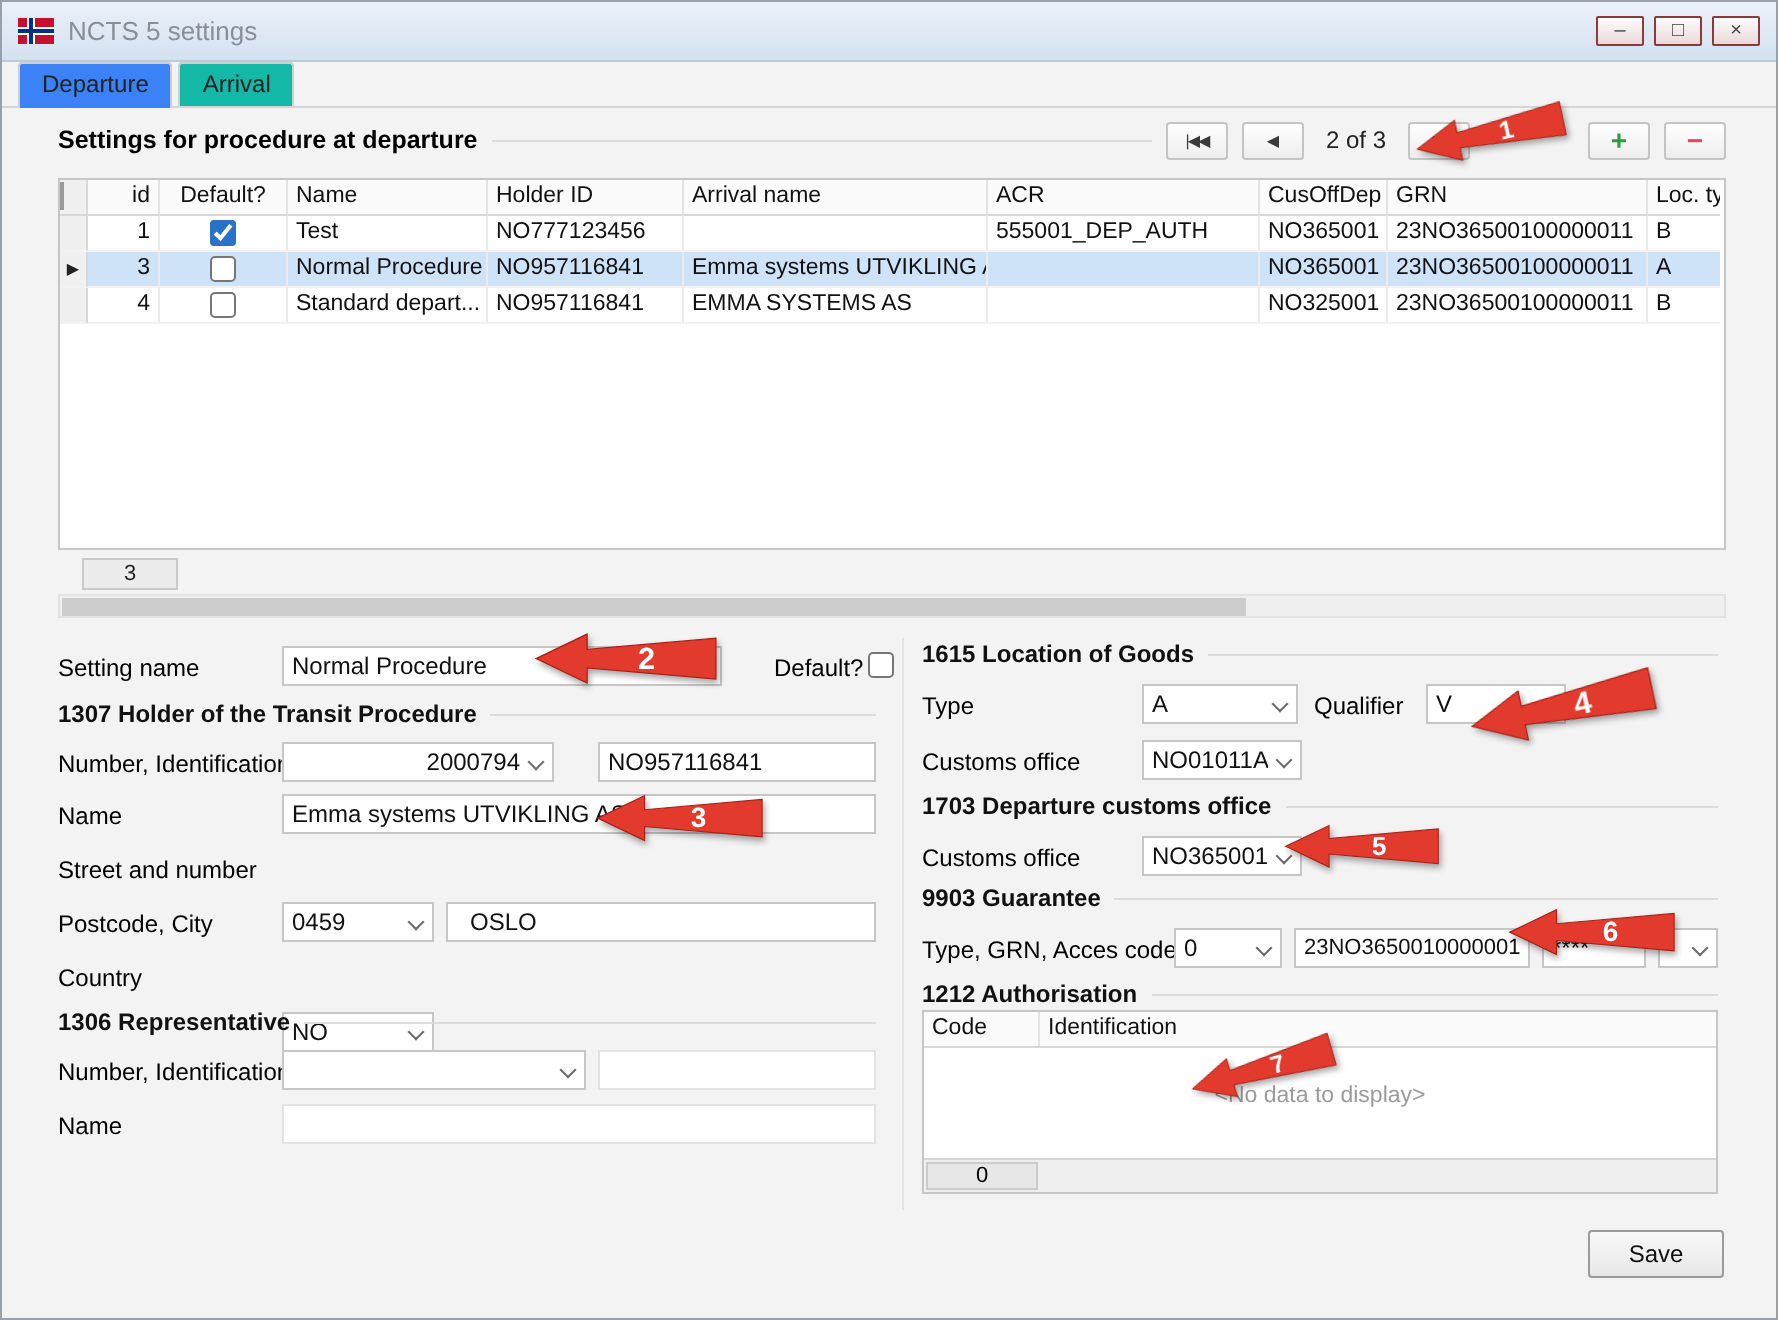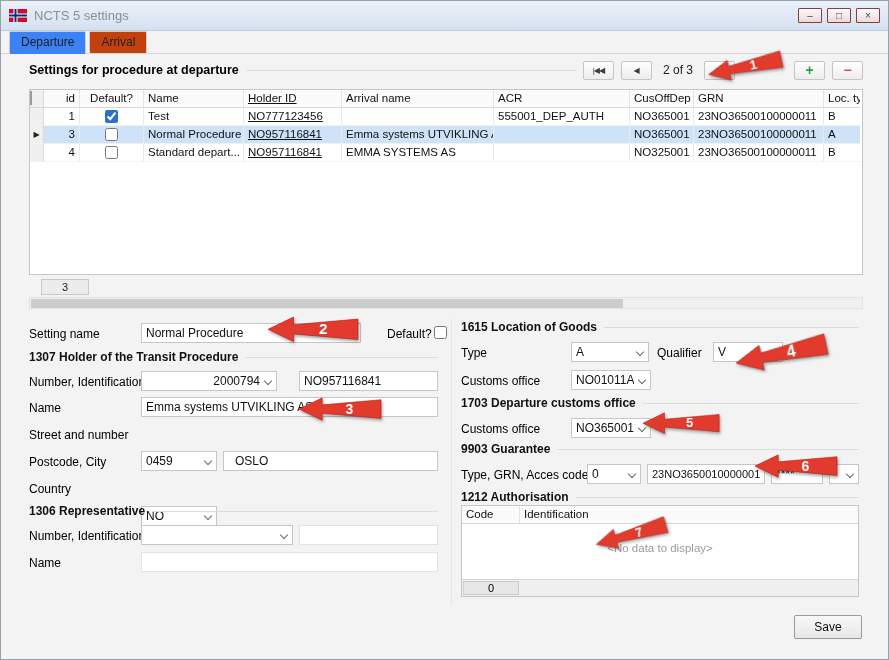--- a/index.html
+++ b/index.html
@@ -12,21 +12,21 @@
     display:flex; align-items:center; padding:0 8px; }
   .win-title { color:#8a8f96; font-size:13px; margin-left:7px; flex:1; }
   .win-btn { width:24px; height:15px; margin-left:5px; border:1px solid #8c3b3b;
     background:linear-gradient(#fdfbfb,#ecd9d9); color:#444; font-size:10px; line-height:12px;
     display:flex; align-items:center; justify-content:center; cursor:default; border-radius:1px; }
 
   
   .tabstrip { position:absolute; left:0; top:30px; width:100%; height:23px;
     display:flex; align-items:flex-end; padding-left:8px; border-bottom:1px solid #d6d6d6; background:#f3f3f3; }
   .tab { font-size:12px; padding:3px 11px 4px; border:1px solid #cfcfcf; border-bottom:none;
-    background:#c2410c; margin-right:3px; border-radius:2px 2px 0 0; color:#222; position:relative; }
+    background:#14b8a6; margin-right:3px; border-radius:2px 2px 0 0; color:#222; position:relative; }
   .tab.active { background:#3b82f6; z-index:3; margin-bottom:-1px; padding-bottom:5px; }
 
   
   .sec { position:absolute; display:flex; align-items:center; gap:7px; height:16px; }
   .sec-t { font-size:12px; font-weight:bold; color:#111; white-space:nowrap; }
   .sec-line { flex:1; height:1px; background:#dcdcdc; }
 
   
   .navbar { position:absolute; left:28px; top:58px; width:834px; height:22px; display:flex; align-items:center; gap:7px; }
   .nav-title { font-size:12.5px; font-weight:bold; white-space:nowrap; }
@@ -39,21 +39,21 @@
 
   
   .grid { position:absolute; left:28px; top:88px; width:834px; height:186px; background:#fff; border:1px solid #c6c6c6; overflow:hidden; }
   .trow { display:flex; height:18px; }
   .cell { border-right:1px solid #ebebeb; border-bottom:1px solid #f2f2f2; padding:0 4px; font-size:11.5px;
     line-height:17px; white-space:nowrap; overflow:hidden; color:#111; }
   .hcell { background:#fbfbfb; border-bottom:1px solid #d7d7d7; border-right:1px solid #e3e3e3; }
   .w-sel{width:14px; background:#f0f0f0; border-right:1px solid #d9d9d9; padding:0;}
   .w-id{width:36px; text-align:right;}
   .w-def{width:64px; display:flex; align-items:center; justify-content:center; padding:0;}
-  .w-name{width:100px;} .w-hid{width:98px;text-decoration:underline;} .w-hname{width:152px;} .w-acr{width:136px;}
+  .w-name{width:100px;} .w-hid{width:98px;} .w-hname{width:152px;} .w-acr{width:136px;}
   .w-cus{width:64px;} .w-grn{width:130px;} .w-loc{width:36px; border-right:none;}
   .trow.selected .cell { background:#cfe3f8; }
   .trow.selected .w-sel { background:#f0f0f0; }
   .rowmark { font-size:8px; line-height:17px; display:block; text-align:center; color:#222; }
   .corner-icon { width:9px; height:9px; margin:4px auto; border:1px solid #9a9a9a;
     background:linear-gradient(#b9b9b9 1px, transparent 1px) 0 0/3px 3px,
                linear-gradient(90deg,#b9b9b9 1px, transparent 1px) 0 0/3px 3px, #e6e6e6; }
   .grid input[type=checkbox]{ width:13px; height:13px; accent-color:#2a72c8; }
 
   .count-box { position:absolute; background:#ececec; border:1px solid #c9c9c9; font-size:11px;

